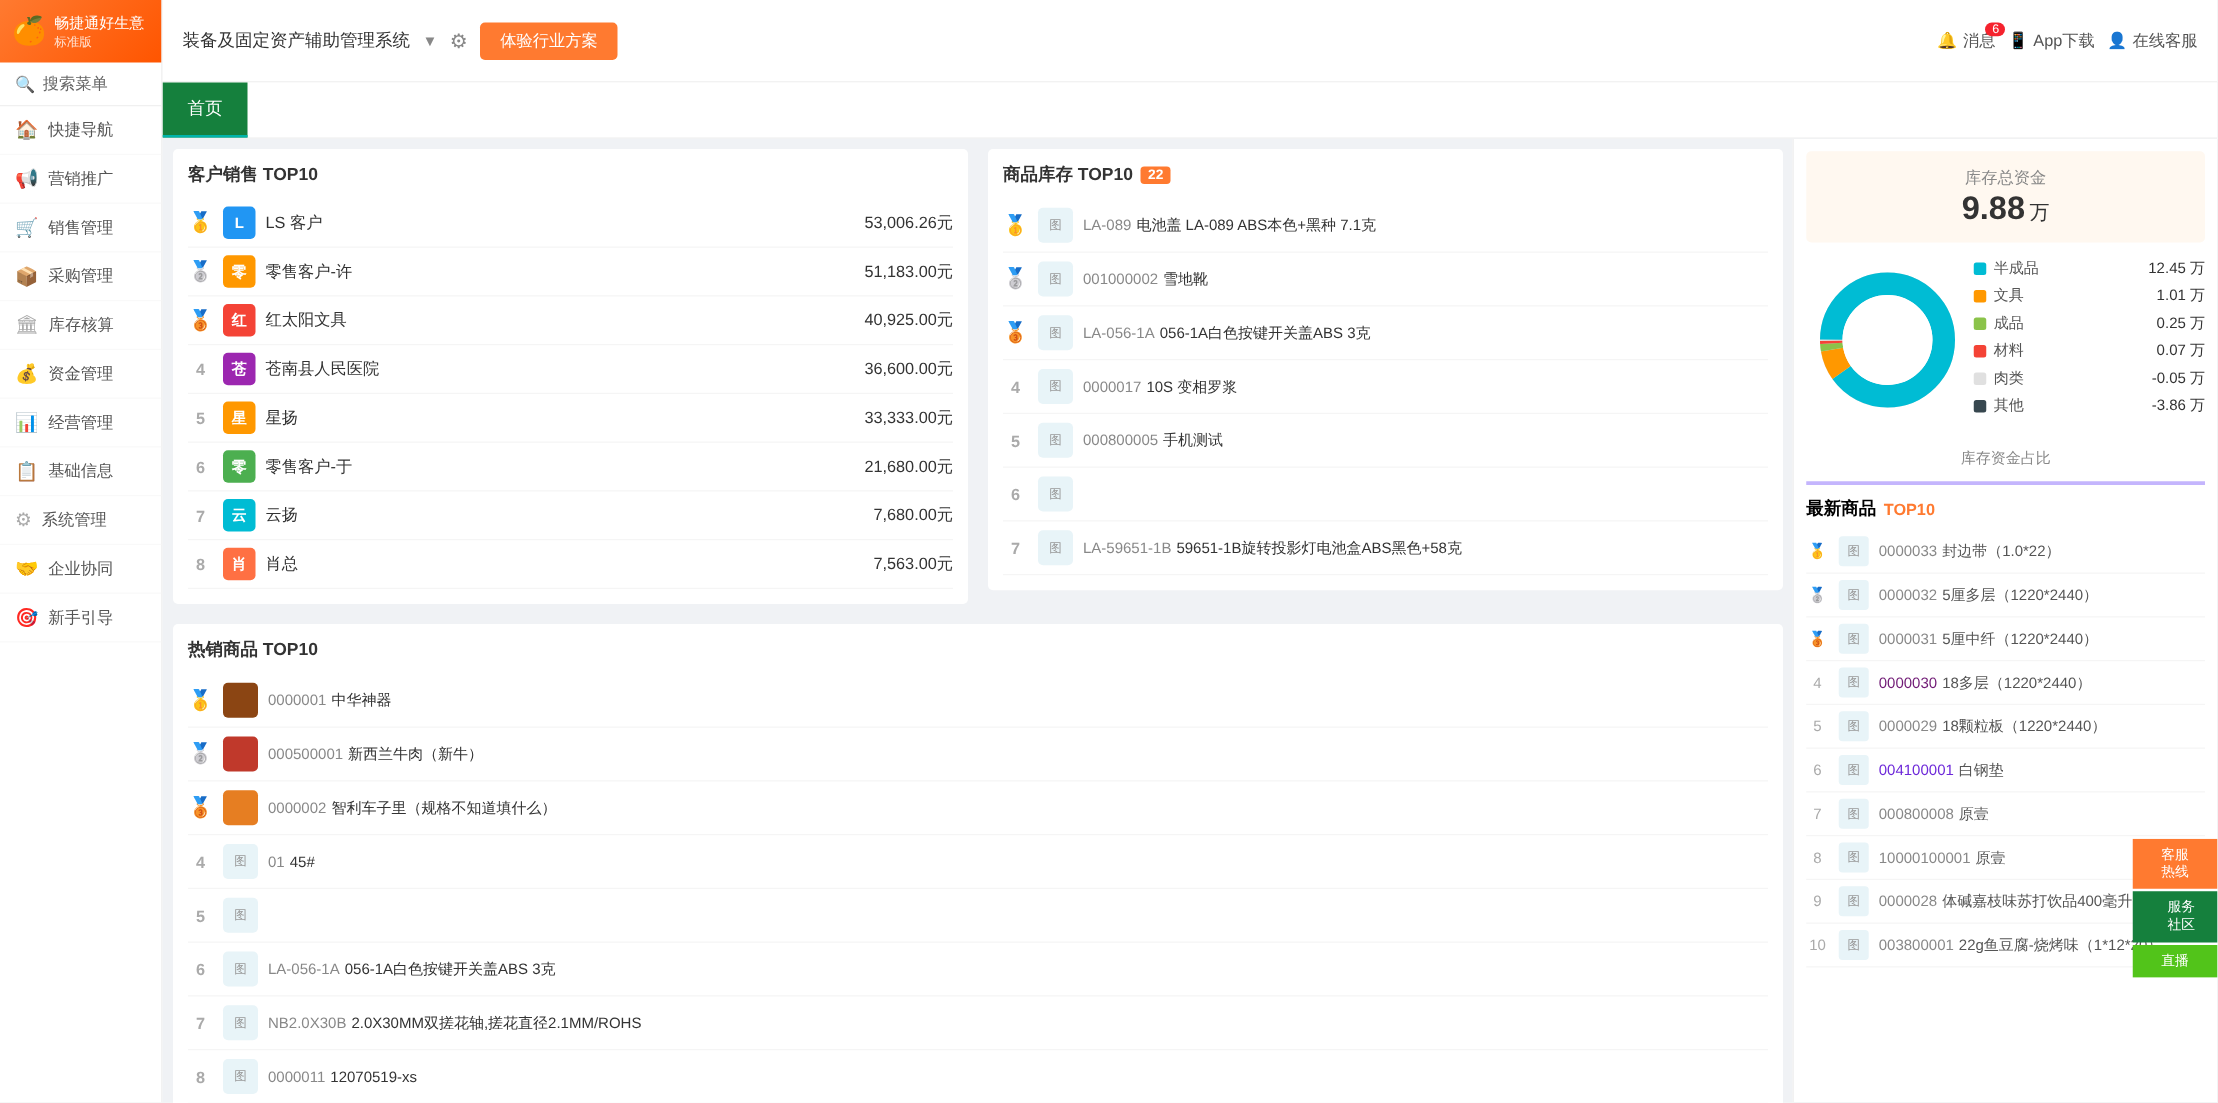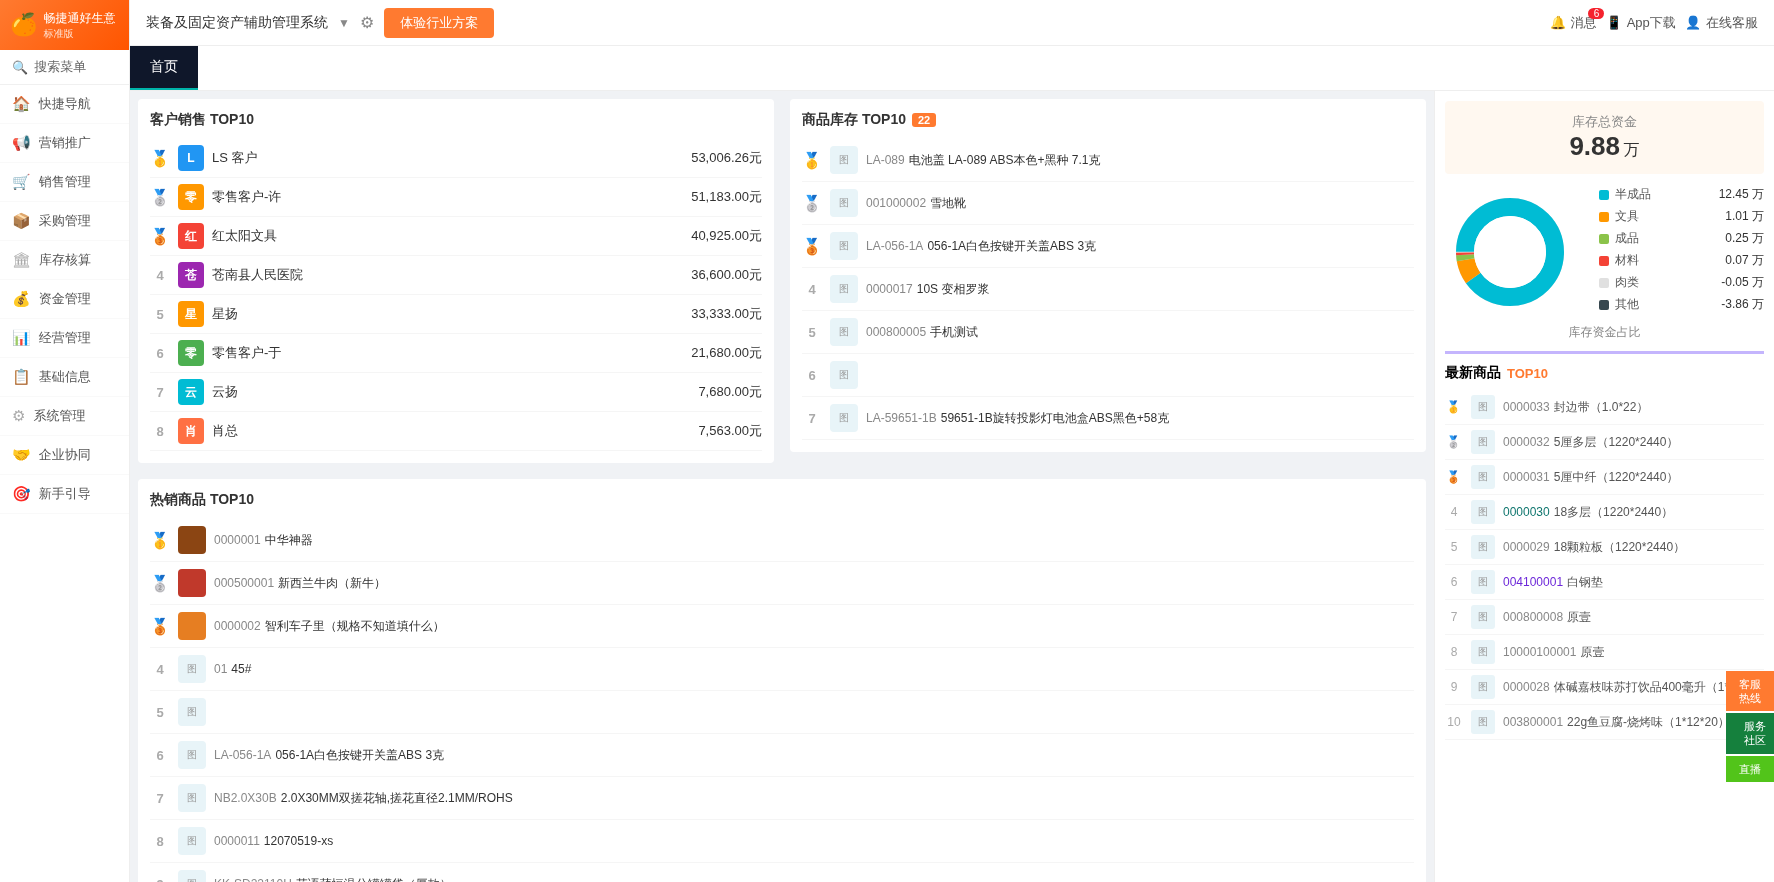--- a/index.html
+++ b/index.html
@@ -51,21 +51,21 @@
     .sidebar-item .nav-icon { font-size: 15px; color: #aaa; }
 
     
     .main-content {
       flex: 1;
       display: flex;
       flex-direction: column;
       overflow: hidden;
     }
     .top-bar {
-      height: 46px;
+      height: 66px;
       background: #fff;
       display: flex;
       align-items: center;
       padding: 0 16px;
       border-bottom: 1px solid #eee;
       gap: 10px;
     }
     .btn-trial {
       background: #ff7a30;
       color: #fff;
@@ -106,21 +106,21 @@
     }
     .nav-tab {
       padding: 12px 20px;
       cursor: pointer;
       font-size: 14px;
       color: #555;
       border-bottom: 2px solid transparent;
     }
     .nav-tab.active {
       color: #fff;
-      background: #0f172a;
+      background: #15803d;
       border-bottom: 2px solid #00b4aa;
     }
 
     
     .content-area {
       flex: 1;
       display: flex;
       overflow: hidden;
       background: #f0f2f5;
     }
@@ -246,23 +246,23 @@
       background: #fff8f0;
       border-radius: 4px;
       margin-bottom: 12px;
     }
     .stock-total .label { font-size: 13px; color: #888; }
     .stock-total .amount { font-size: 26px; font-weight: bold; color: #333; }
     .stock-total .unit { font-size: 16px; color: #333; }
 
     .donut-container {
       display: flex;
-      gap: 24px;
-      align-items: center;
-      margin-bottom: 6px;
+      gap: 4px;
+      align-items: center;
+      margin-bottom: 20px;
     }
     .donut-chart {
       width: 130px;
       height: 130px;
       flex-shrink: 0;
     }
     .legend {
       flex: 1;
       font-size: 12px;
     }
@@ -342,21 +342,21 @@
     
     .float-btns {
       position: fixed;
       right: 0;
       bottom: 100px;
       display: flex;
       flex-direction: column;
       gap: 2px;
     }
     .float-btn {
-      width: 48px;
+      width: 68px;
       padding: 6px 4px;
       background: #00b4aa;
       color: #fff;
       font-size: 11px;
       text-align: center;
       cursor: pointer;
       line-height: 1.3;
     }
     .float-btn:first-child { background: #ff7a30; }
     .float-btn:last-child { background: #52c41a; }
@@ -708,21 +708,21 @@
               <div class="np-name"><span style="color:#888;margin-right:4px;">0000032</span>5厘多层（1220*2440）</div>
             </div>
             <div class="new-product-row">
               <div class="np-rank bronze">🥉</div>
               <div class="np-img">图</div>
               <div class="np-name"><span style="color:#888;margin-right:4px;">0000031</span>5厘中纤（1220*2440）</div>
             </div>
             <div class="new-product-row">
               <div class="np-rank">4</div>
               <div class="np-img">图</div>
-              <div class="np-name"><span style="color:#0f766e;margin-right:4px;">0000030</span>18多层（1220*2440）</div>
+              <div class="np-name"><span style="color:#701a75;margin-right:4px;">0000030</span>18多层（1220*2440）</div>
             </div>
             <div class="new-product-row">
               <div class="np-rank">5</div>
               <div class="np-img">图</div>
               <div class="np-name"><span style="color:#888;margin-right:4px;">0000029</span>18颗粒板（1220*2440）</div>
             </div>
             <div class="new-product-row">
               <div class="np-rank">6</div>
               <div class="np-img">图</div>
               <div class="np-name"><span style="color:#6d28d9;margin-right:4px;">004100001</span>白钢垫</div>

